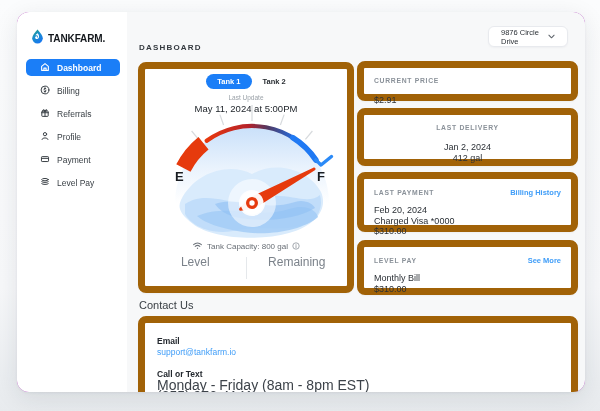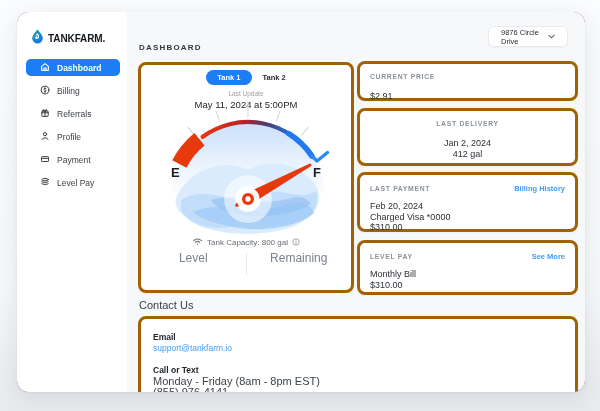--- a/index.html
+++ b/index.html
@@ -29,21 +29,21 @@
   
   .main { flex:1; background:#f7f8f9; position:relative; }
   .dropdown {
     position:absolute; top:14px; right:17px; width:80px; height:21px;
     background:#fff; border:1px solid #e8eaee; border-radius:6px;
     box-shadow:0 1px 2px rgba(20,30,45,.04);
     display:flex; align-items:center; justify-content:space-between;
     padding:0 12px; font-size:7.5px; color:#2b3036; cursor:pointer;
   }
   .section-title { position:absolute; left:12px; top:31px; font-size:8px; font-weight:700; letter-spacing:1.2px; color:#34393f; }
-  .card-base { background:#fff; border:3px solid #a16207; border-radius:8px; box-shadow:0 1px 2px rgba(20,30,45,.04); }
+  .card-base { background:#fff; border:7px solid #a16207; border-radius:8px; box-shadow:0 1px 2px rgba(20,30,45,.04); }
   
   .panel { position:absolute; left:11px; top:50px; width:216px; height:231px; }
   .tabs { position:absolute; top:5px; left:0; right:0; display:flex; justify-content:center; align-items:center; gap:11px; }
   .tab-pill { background:#1b7ef7; color:#fff; font-size:7.5px; font-weight:700; padding:3px 11px; border-radius:9px; cursor:pointer; }
   .tab-plain { font-size:7.5px; font-weight:700; color:#272c31; cursor:pointer; }
   .update { position:absolute; top:25px; left:0; right:0; text-align:center; }
   .update-label { font-size:6.5px; color:#9aa1a8; margin-bottom:2px; }
   .update-value { font-size:9.5px; font-weight:500; color:#22272d; }
   .gauge-svg { position:absolute; left:0; top:35px; }
   .capacity { position:absolute; top:172px; left:0; right:0; display:flex; justify-content:center; align-items:center; gap:4px; font-size:8px; color:#676d74; }
@@ -58,21 +58,21 @@
   .card-head { display:flex; justify-content:space-between; align-items:center; }
   .card-title { font-size:6.8px; font-weight:700; letter-spacing:.7px; color:#8a9199; }
   .card-link { font-size:7.5px; font-weight:600; color:#3f9df8; cursor:pointer; }
   .card-body { margin-top:11px; }
   .card-line { font-size:9px; color:#2b3036; line-height:10.5px; }
   
   .contact-heading { position:absolute; left:12px; top:287px; font-size:11px; color:#383e44; }
   .contact-card { position:absolute; left:11px; top:304px; width:440px; height:92px; padding:13px 12px; }
   .c-label { font-size:8.5px; font-weight:700; color:#23282e; line-height:11px; }
   .c-link { font-size:8.5px; color:#3f9df8; line-height:11px; cursor:pointer; }
-  .c-text { font-size:11px; color:#3d434a; line-height:11px; }
+  .c-text { font-size:14px; color:#3d434a; line-height:11px; }
   .c-gap { height:11px; }
 </style>
 </head>
 <body>
 
 <div class="window">
 
   <div class="sidebar">
     <div class="logo">
       <span>

